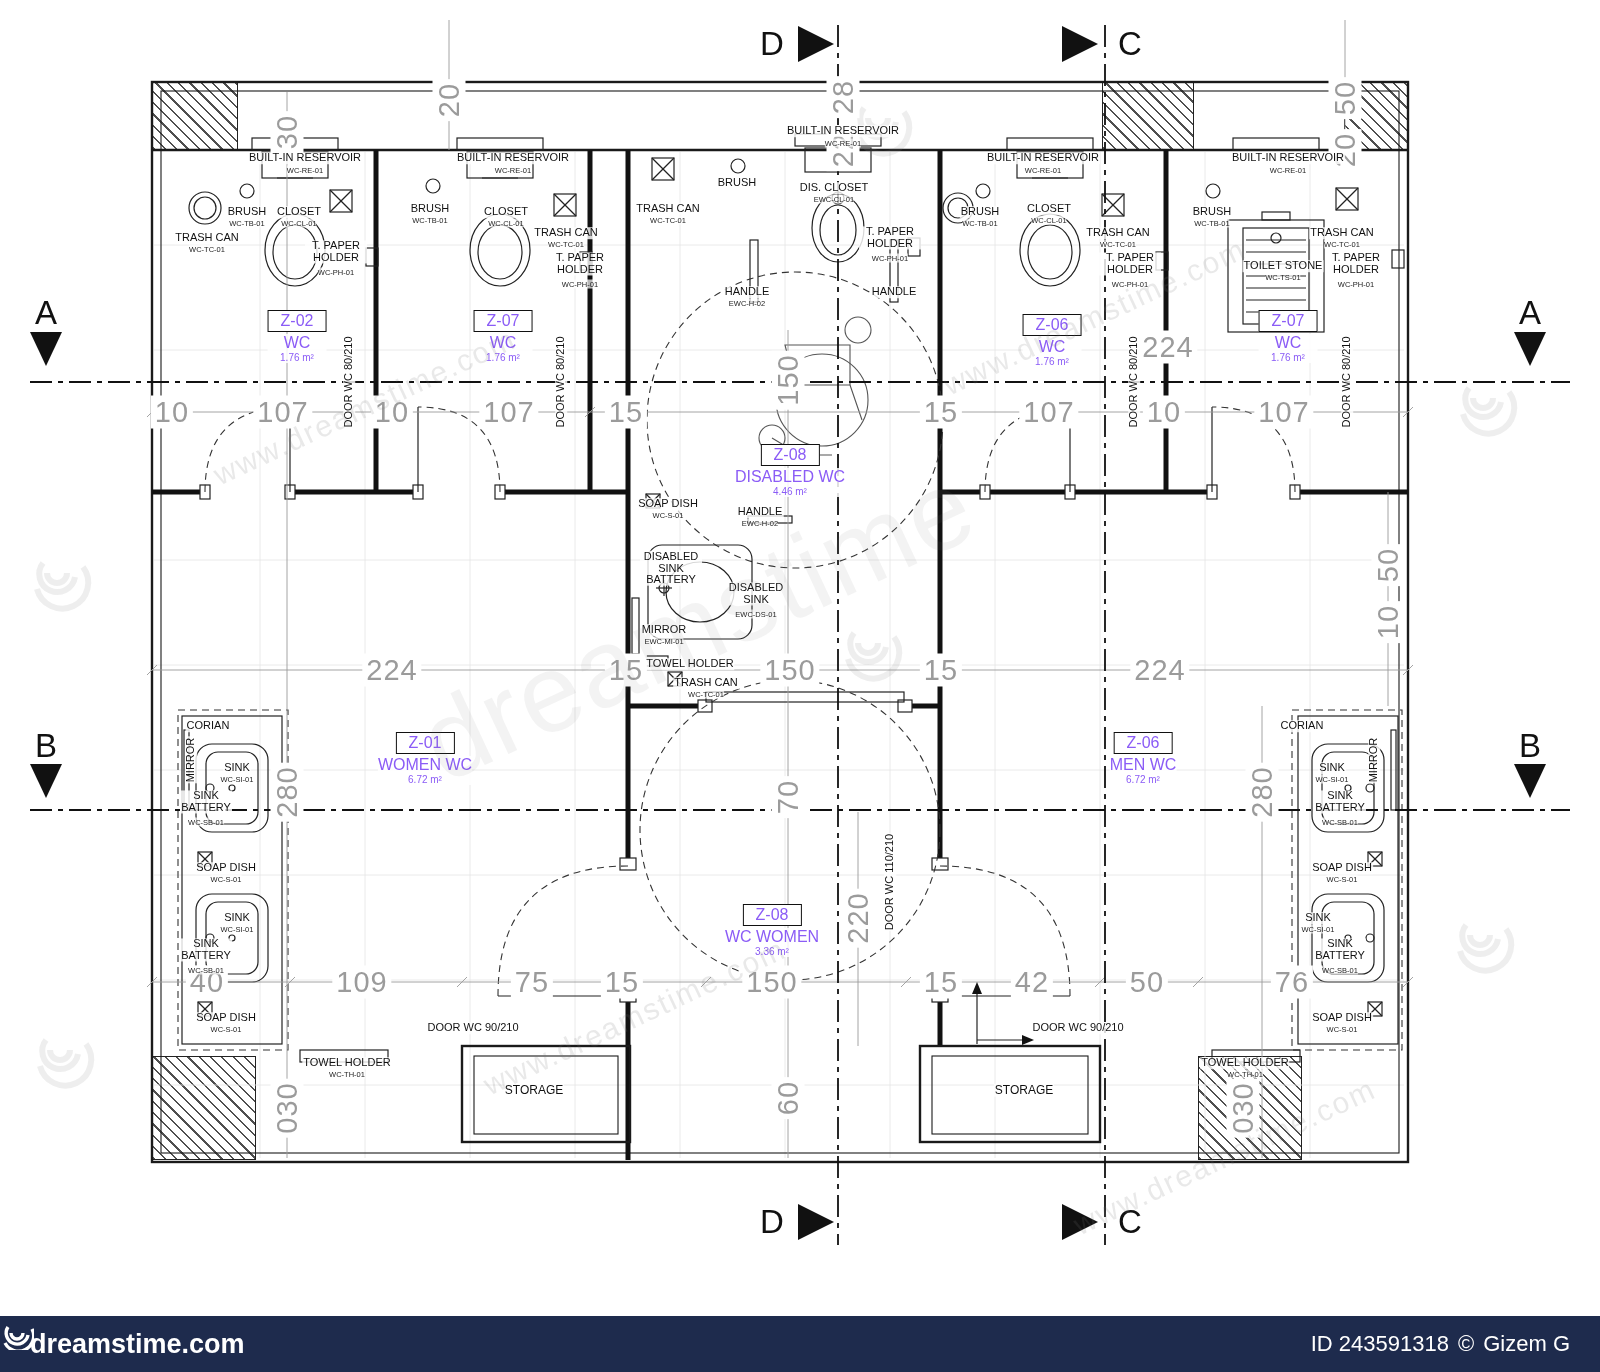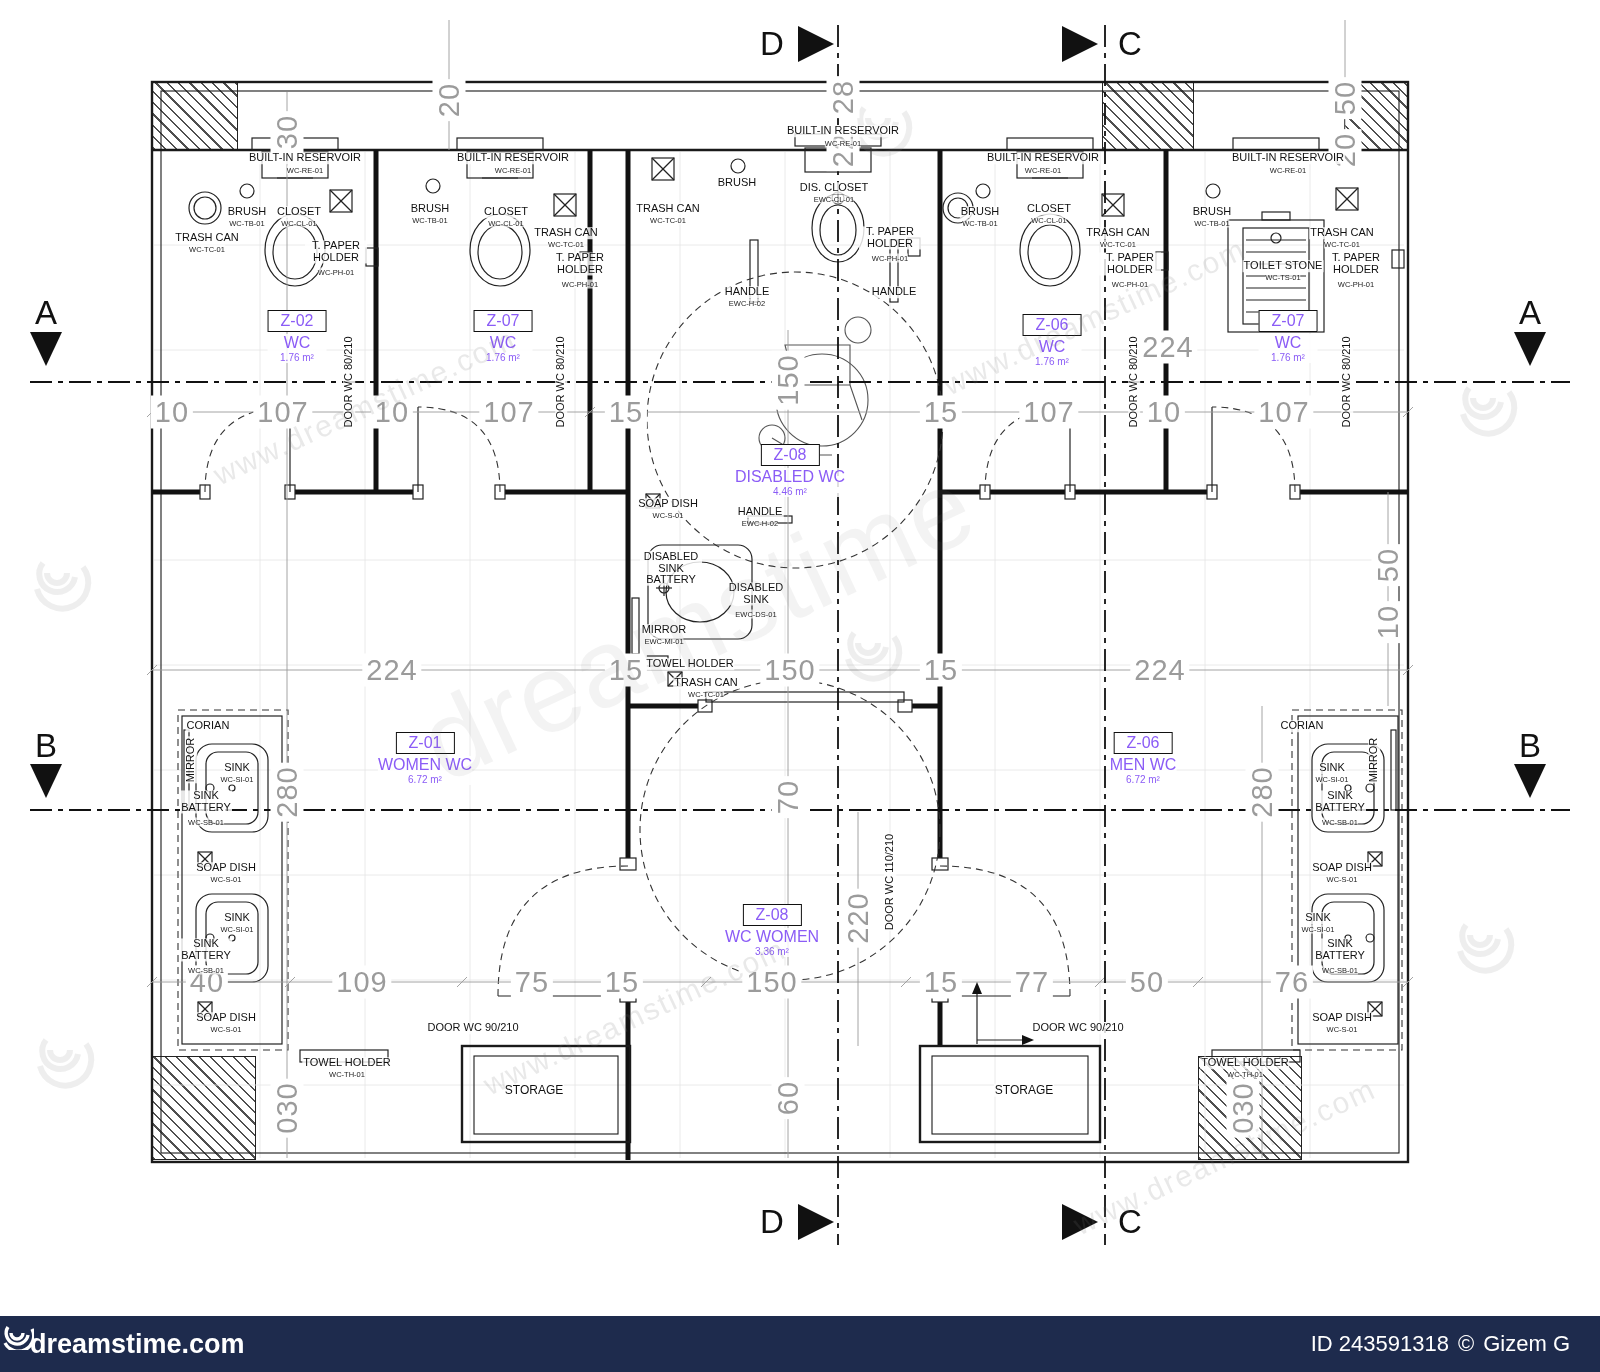--- a/index.html
+++ b/index.html
@@ -510,21 +510,21 @@
   <span class="dim" style="left:626px;top:670px">15</span>
   <span class="dim" style="left:790px;top:670px">150</span>
   <span class="dim" style="left:941px;top:670px">15</span>
   <span class="dim" style="left:1160px;top:670px">224</span>
   <span class="dim" style="left:207px;top:982px">40</span>
   <span class="dim" style="left:362px;top:982px">109</span>
   <span class="dim" style="left:532px;top:982px">75</span>
   <span class="dim" style="left:622px;top:982px">15</span>
   <span class="dim" style="left:772px;top:982px">150</span>
   <span class="dim" style="left:941px;top:982px">15</span>
-  <span class="dim" style="left:1032px;top:982px">77</span>
+  <span class="dim" style="left:1032px;top:982px">42</span>
   <span class="dim" style="left:1147px;top:982px">50</span>
   <span class="dim" style="left:1292px;top:982px">76</span>
   <span class="dim rot" style="left:287px;top:132px">30</span>
   <span class="dim rot" style="left:449px;top:100px">20</span>
   <span class="dim rot" style="left:843px;top:97px">28</span>
   <span class="dim rot" style="left:843px;top:150px">22</span>
   <span class="dim rot" style="left:1345px;top:98px">50</span>
   <span class="dim rot" style="left:1345px;top:150px">20</span>
   <span class="dim rot" style="left:287px;top:792px">280</span>
   <span class="dim rot" style="left:1262px;top:792px">280</span>

